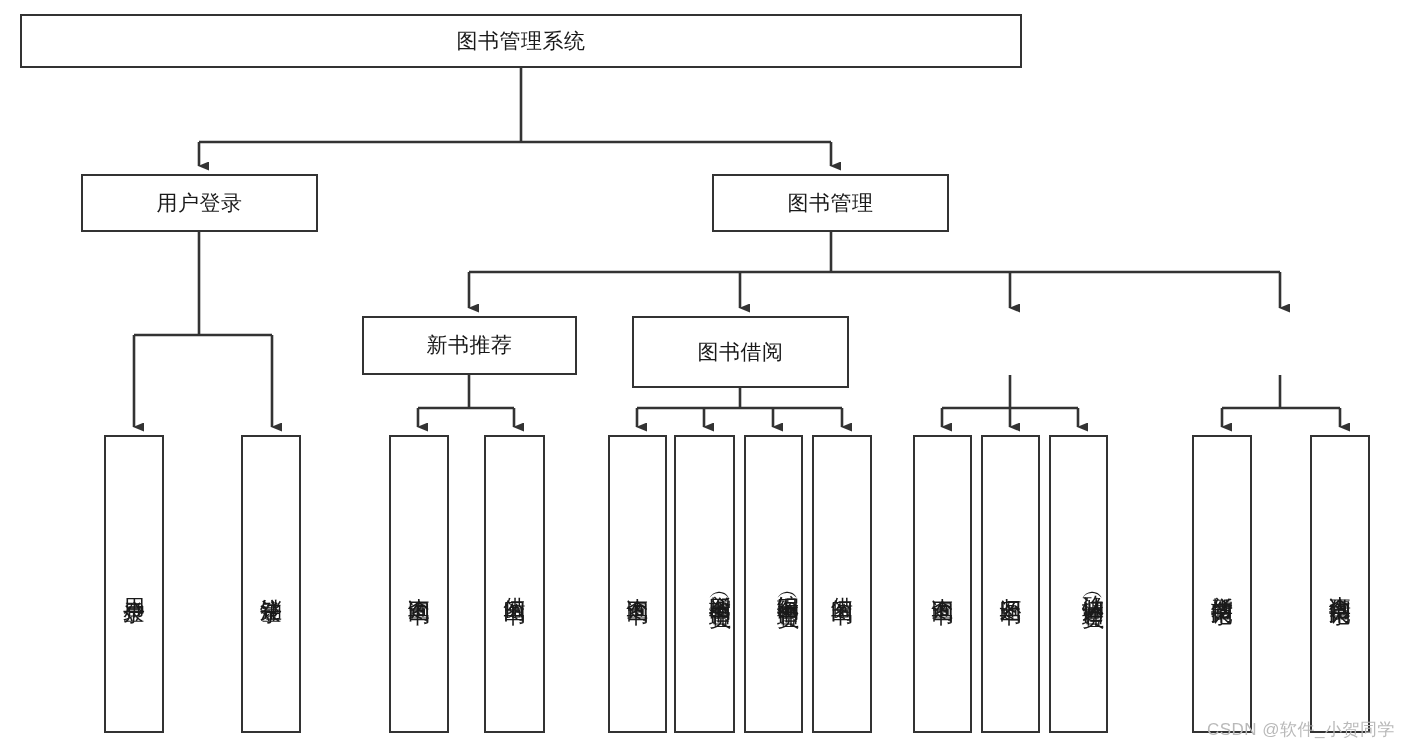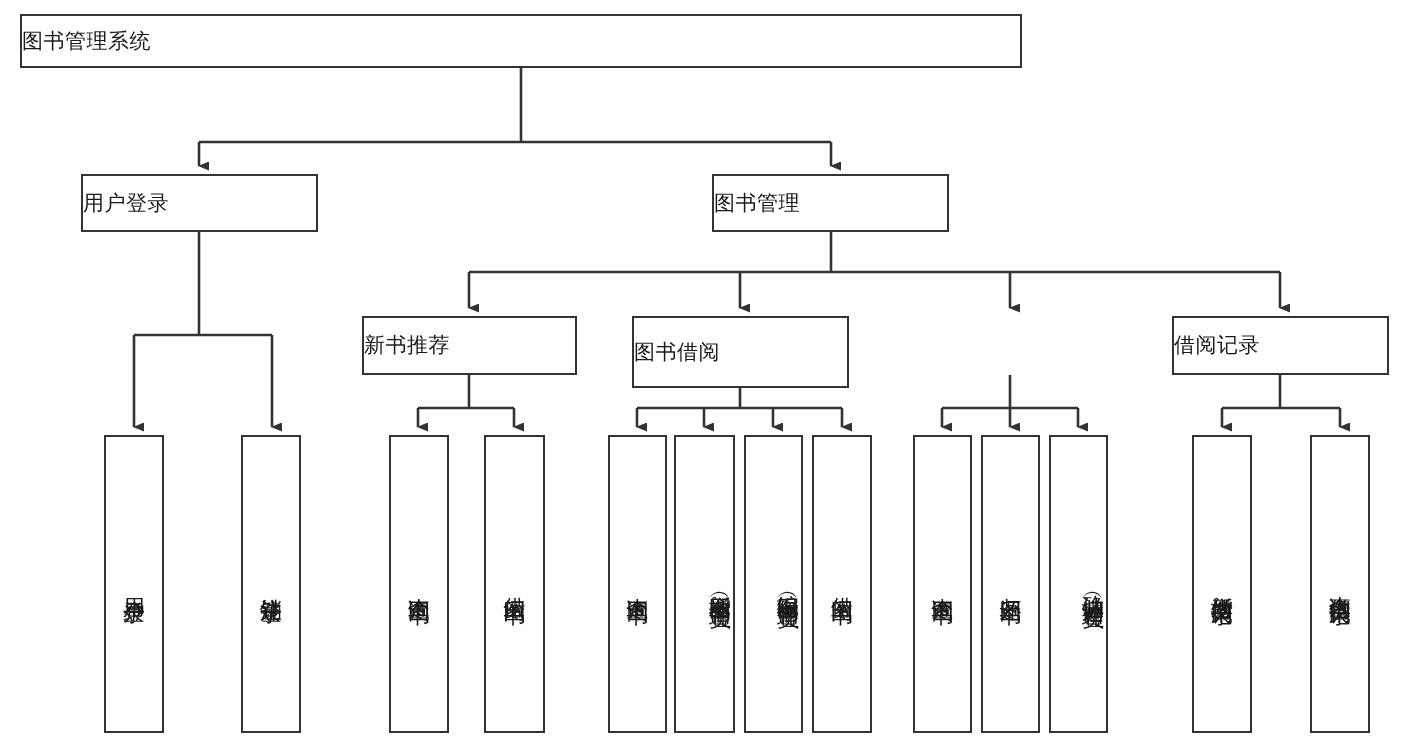--- a/index.html
+++ b/index.html
@@ -26,21 +26,21 @@
     height: 747px;
     pointer-events: none;
   }
   .node {
     position: absolute;
     box-sizing: border-box;
     background: #ffffff;
     border: 2px solid #333333;
     display: flex;
     align-items: center;
-    justify-content: flex-start;
+    justify-content: center;
     color: #1a1a1a;
   }
   .node-h {
     font-size: 21px;
     letter-spacing: 0.5px;
     line-height: 1.15;
     white-space: nowrap;
   }
   .node-root {
     font-size: 21px;
@@ -143,23 +143,20 @@
 
   <div class="node node-h" style="left:362px; top:316px; width:215px; height:59px;">
     <span>新书推荐</span>
   </div>
 
   <div class="node node-h" style="left:632px; top:316px; width:217px; height:72px;">
     <span>图书借阅</span>
   </div>
 
 
-  <div class="node node-h" style="left:1172px; top:316px; width:217px; height:59px;">
-    <span>借阅记录</span>
-  </div>
 
   <div class="node node-v vfill" style="left:104px; top:435px; width:60px; height:298px;">
     <span>用户登录</span>
   </div>
   <div class="node node-v vfill" style="left:241px; top:435px; width:60px; height:298px;">
     <span>注销登录</span>
   </div>
 
   <div class="node node-v vfill" style="left:389px; top:435px; width:60px; height:298px;">
     <span>查询图书</span>
@@ -191,14 +188,15 @@
     <span>确认归还（管理员）</span>
   </div>
 
   <div class="node node-v vfill" style="left:1192px; top:435px; width:60px; height:298px;">
     <span>新增借阅记录</span>
   </div>
   <div class="node node-v vfill" style="left:1310px; top:435px; width:60px; height:298px;">
     <span>查询借阅记录</span>
   </div>
 
+  <div id="watermark">CSDN @软件_小贺同学</div>
 
 </div>
 
 </body></html>

